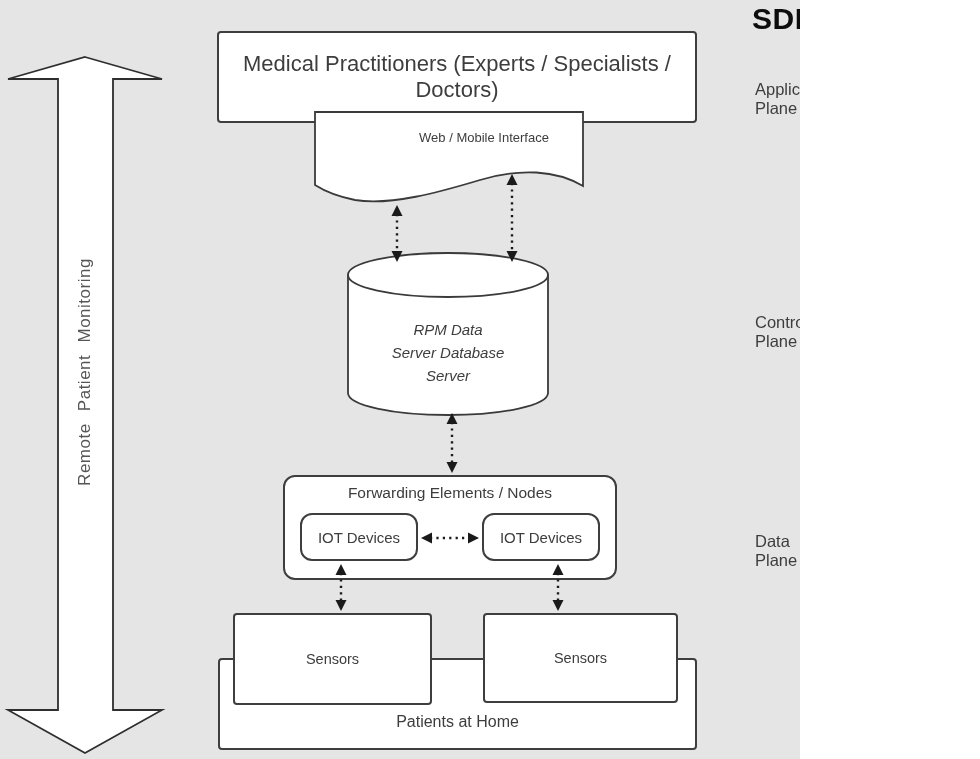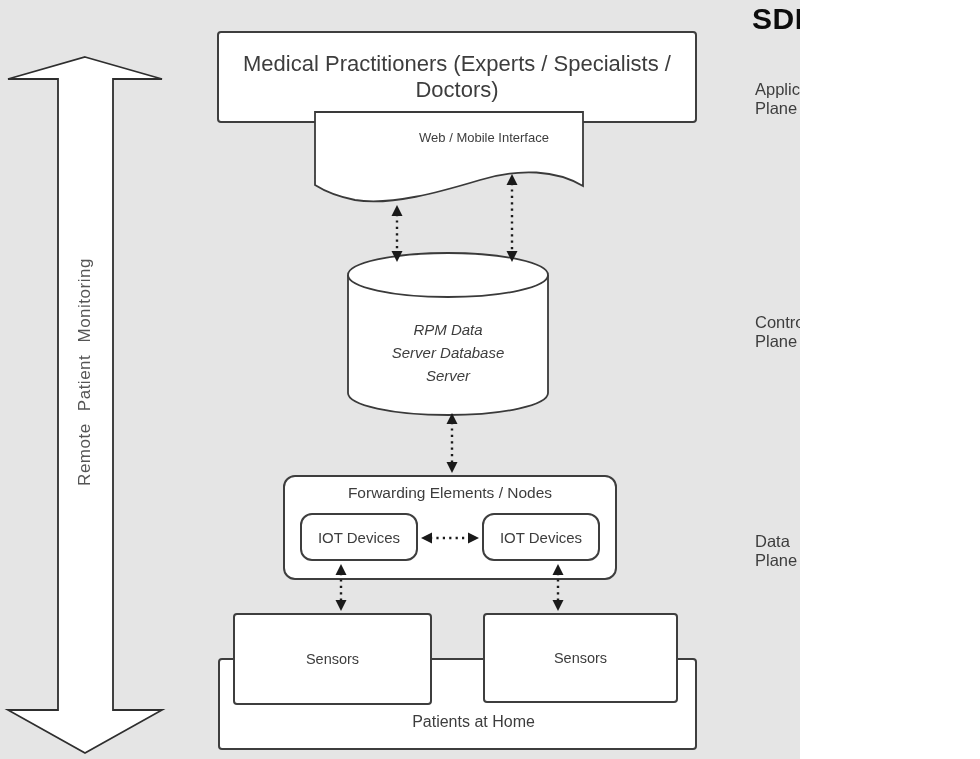--- a/index.html
+++ b/index.html
@@ -8,21 +8,21 @@
     font-family:"Liberation Sans","DejaVu Sans",sans-serif;
     color:#3f3f3f;
     filter:blur(0.2px);
   }
   .box{
     position:absolute;background:#ffffff;border:2px solid #3e3e3e;border-radius:4px;
     display:flex;align-items:center;justify-content:center;text-align:center;
     box-sizing:border-box;color:#3d3d3d;
   }
   .box.rounded{border-radius:12px;}
-  .label{position:absolute;color:#3d3d3d;padding-left:16px;}
+  .label{position:absolute;color:#3d3d3d;}
   .title{
     position:absolute;left:752px;top:2px;width:228px;
     font-size:30px;font-weight:700;color:#0d0d0d;letter-spacing:0.5px;
   }
   .plane{position:absolute;left:755px;font-size:16.5px;color:#3d3d3d;}
   .svg-layer{position:absolute;left:0;top:0;z-index:5;pointer-events:none;}
   .overlay-text{position:absolute;z-index:6;color:#3d3d3d;text-align:center;}
   .rotated-label{
     position:absolute;left:85px;top:372px;z-index:6;
     transform:translate(-50%,-50%) rotate(-90deg);

